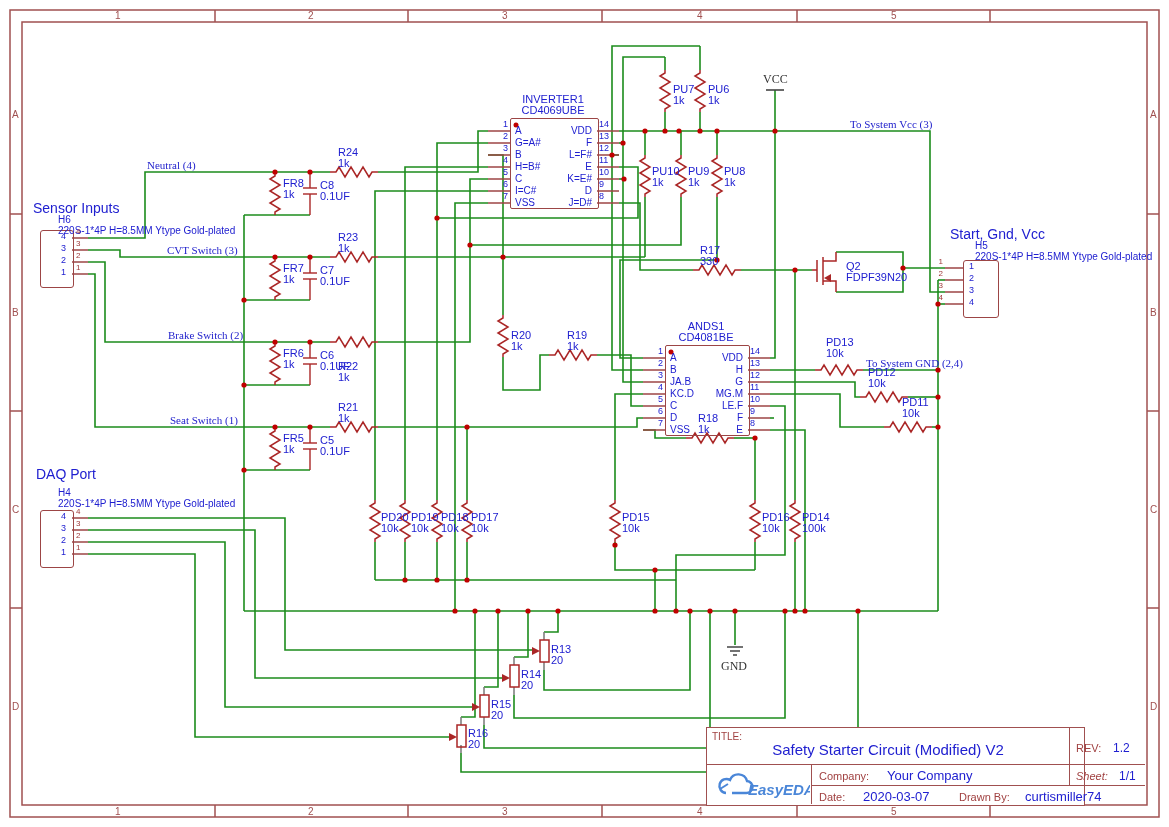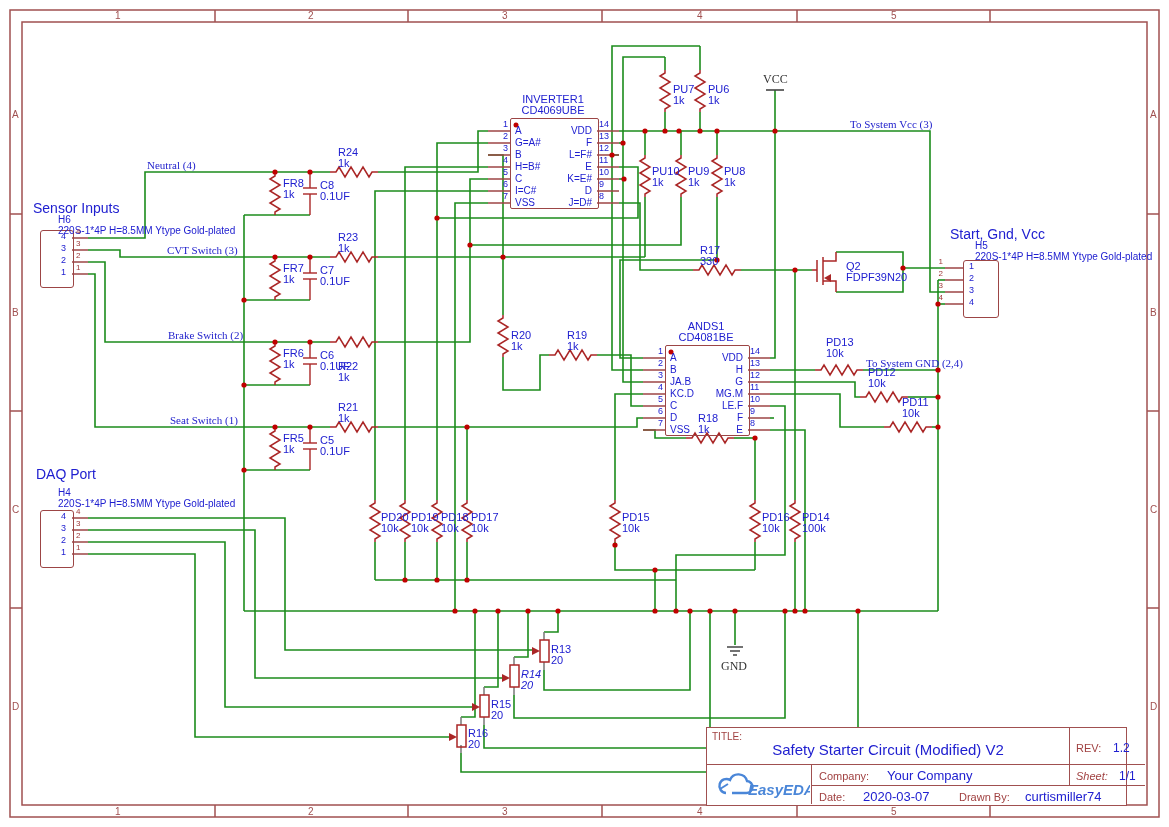--- a/index.html
+++ b/index.html
@@ -13,21 +13,21 @@
   .chipname{position:absolute;font-size:11px;line-height:11px;color:#2020d0;text-align:center;width:120px;z-index:3;}
   .chipname span{display:block;}
   .chipbox{position:absolute;border:1.3px solid #9c4545;border-radius:2px;background:transparent;z-index:2;}
   .hdrbox{position:absolute;border:1.2px solid #9c4545;border-radius:3px;background:transparent;z-index:2;}
   .pinname{position:absolute;font-size:10px;line-height:10px;color:#2020d0;white-space:nowrap;z-index:3;}
   .pinnum{position:absolute;font-size:9px;line-height:9px;color:#2020d0;white-space:nowrap;z-index:3;}
   .stubnum{position:absolute;font-size:8px;line-height:8px;color:#a03a3a;white-space:nowrap;z-index:3;}
   .zone{position:absolute;font-size:10px;line-height:10px;color:#a05050;z-index:3;}
   .pwr{position:absolute;font-family:"Liberation Serif",serif;font-size:12px;color:#333;white-space:nowrap;z-index:3;}
   
-  #tblock{position:absolute;left:706px;top:727px;width:421px;height:79px;border:1.5px solid #a05050;box-sizing:border-box;z-index:4;background:#fff;}
+  #tblock{position:absolute;left:706px;top:727px;width:379px;height:79px;border:1.5px solid #a05050;box-sizing:border-box;z-index:4;background:#fff;}
   .tbline{position:absolute;background:#a05050;}
   .tbl{position:absolute;font-size:10px;color:#a04040;white-space:nowrap;}
   .tbv{position:absolute;font-size:12px;color:#2020d0;white-space:nowrap;}
 </style>
 </head>
 <body>
 
 <div id="sheet">
 
 <svg width="1169" height="827">
@@ -498,21 +498,21 @@
       <span>10k</span>
     </div>
 <div class="plabel" style="left:902px;top:397px;">
       <span>PD11</span>
       <span>10k</span>
     </div>
 <div class="plabel" style="left:551px;top:644px;">
       <span>R13</span>
       <span>20</span>
     </div>
-<div class="plabel" style="left:521px;top:669px;font-style:italic;">
+<div class="plabel" style="left:521px;top:669px;">
       <span>R14</span>
       <span>20</span>
     </div>
 <div class="plabel" style="left:491px;top:699px;">
       <span>R15</span>
       <span>20</span>
     </div>
 <div class="plabel" style="left:468px;top:728px;">
       <span>R16</span>
       <span>20</span>

